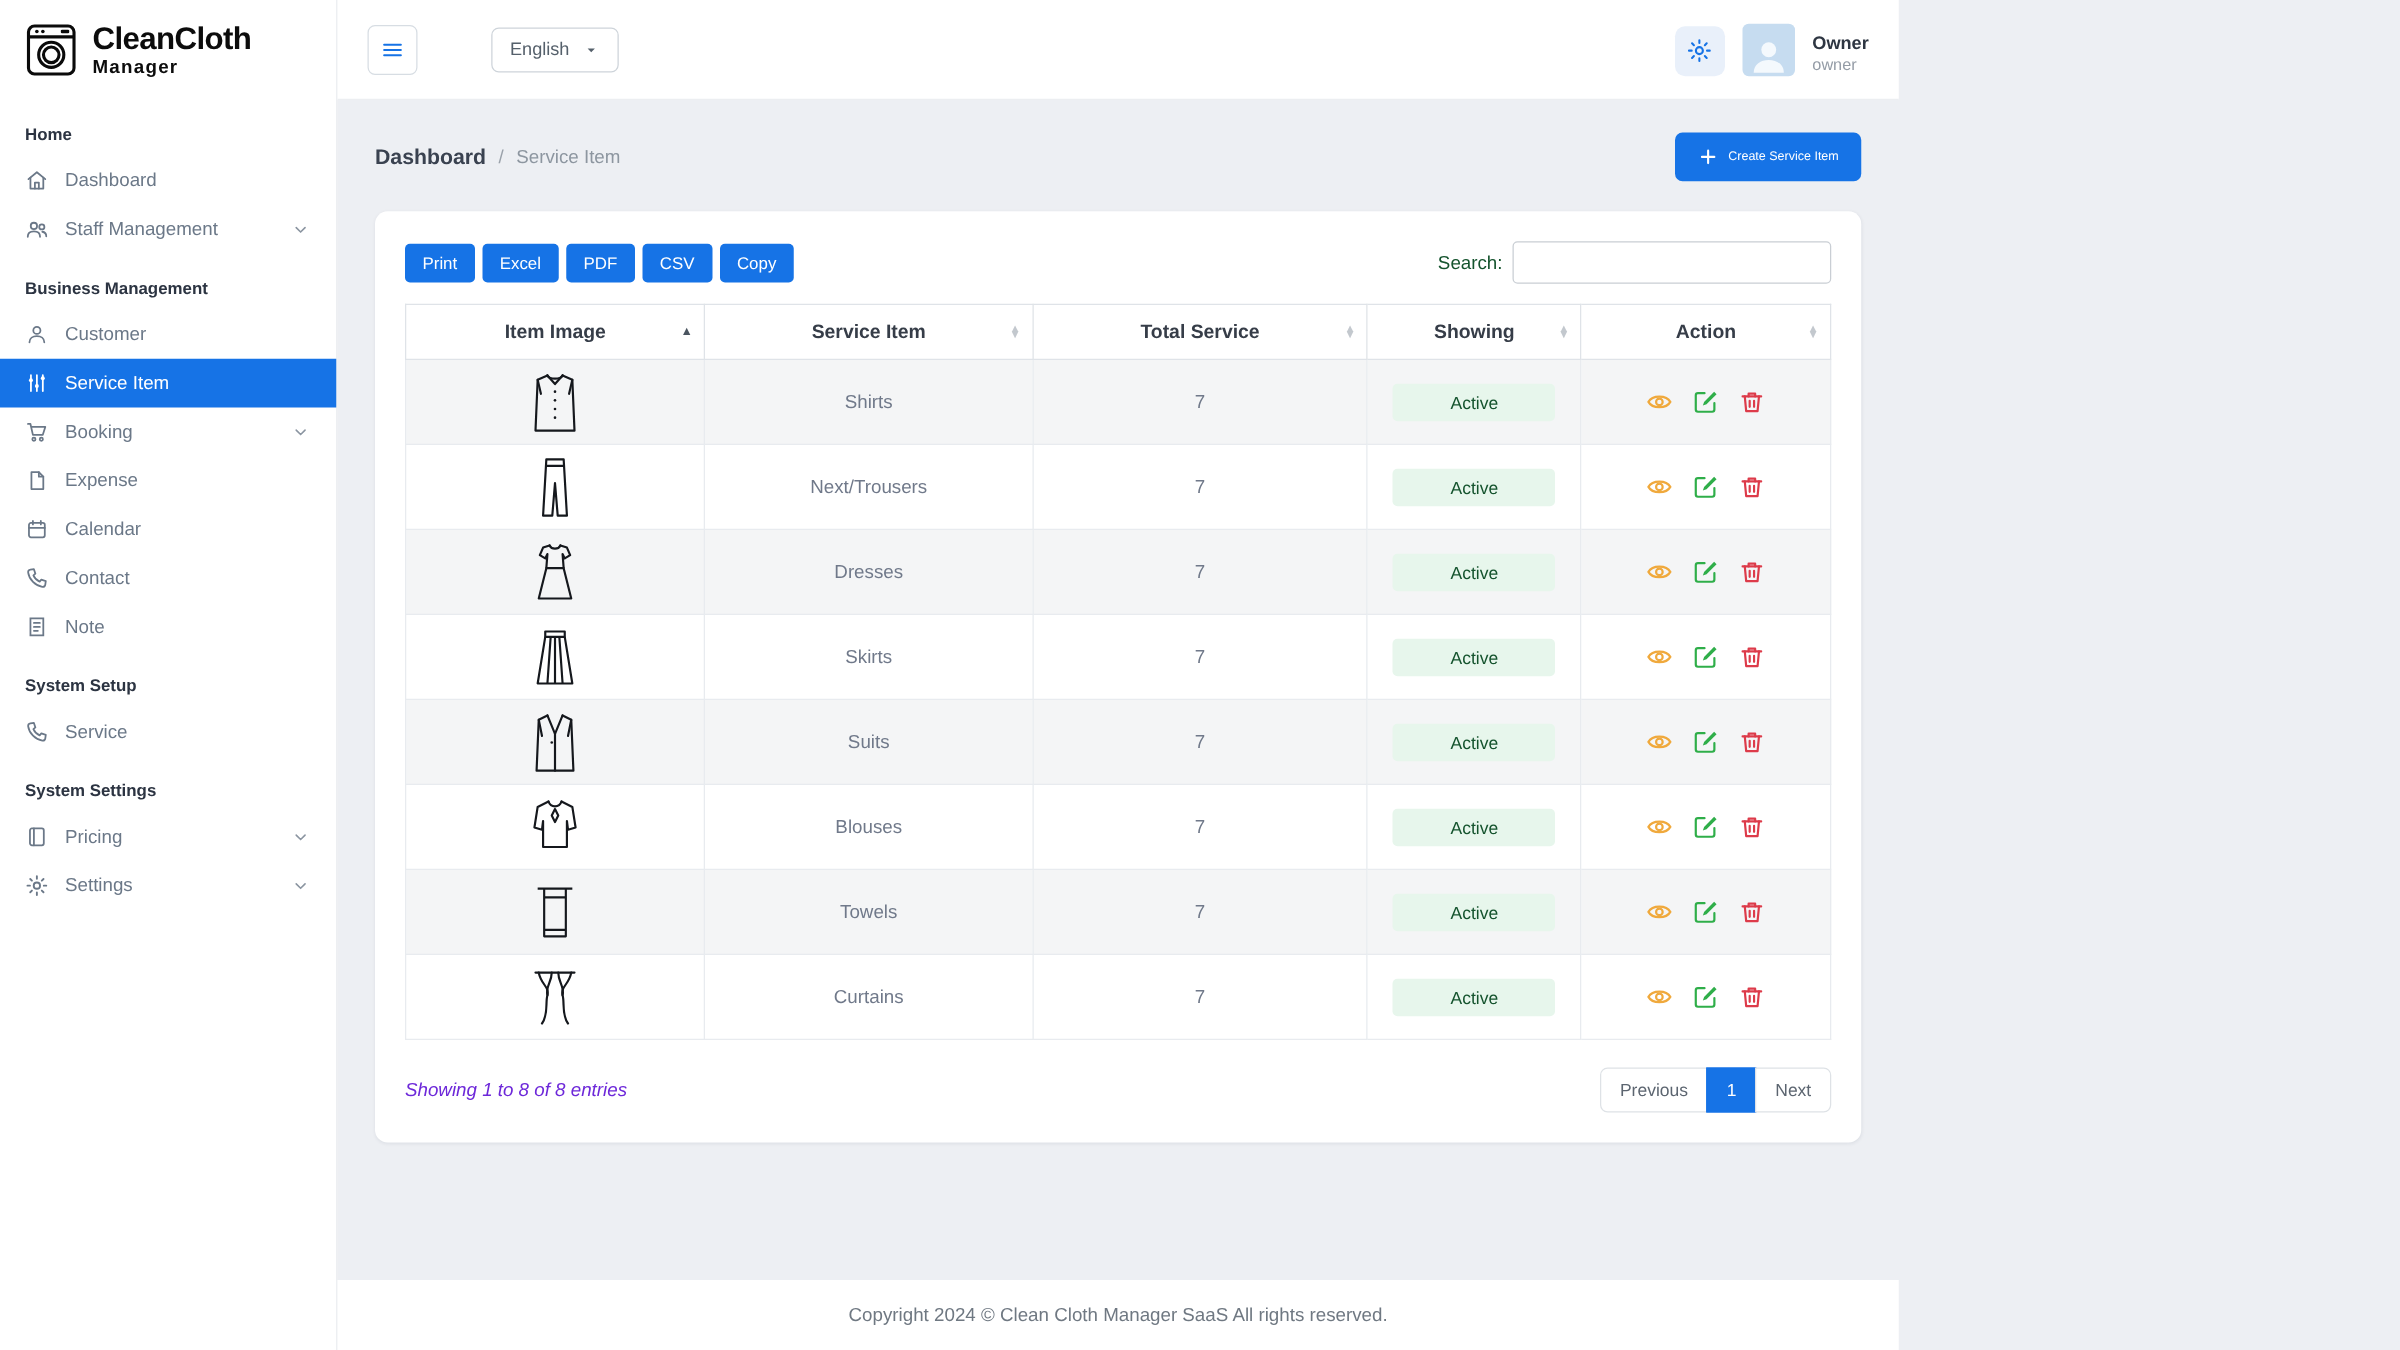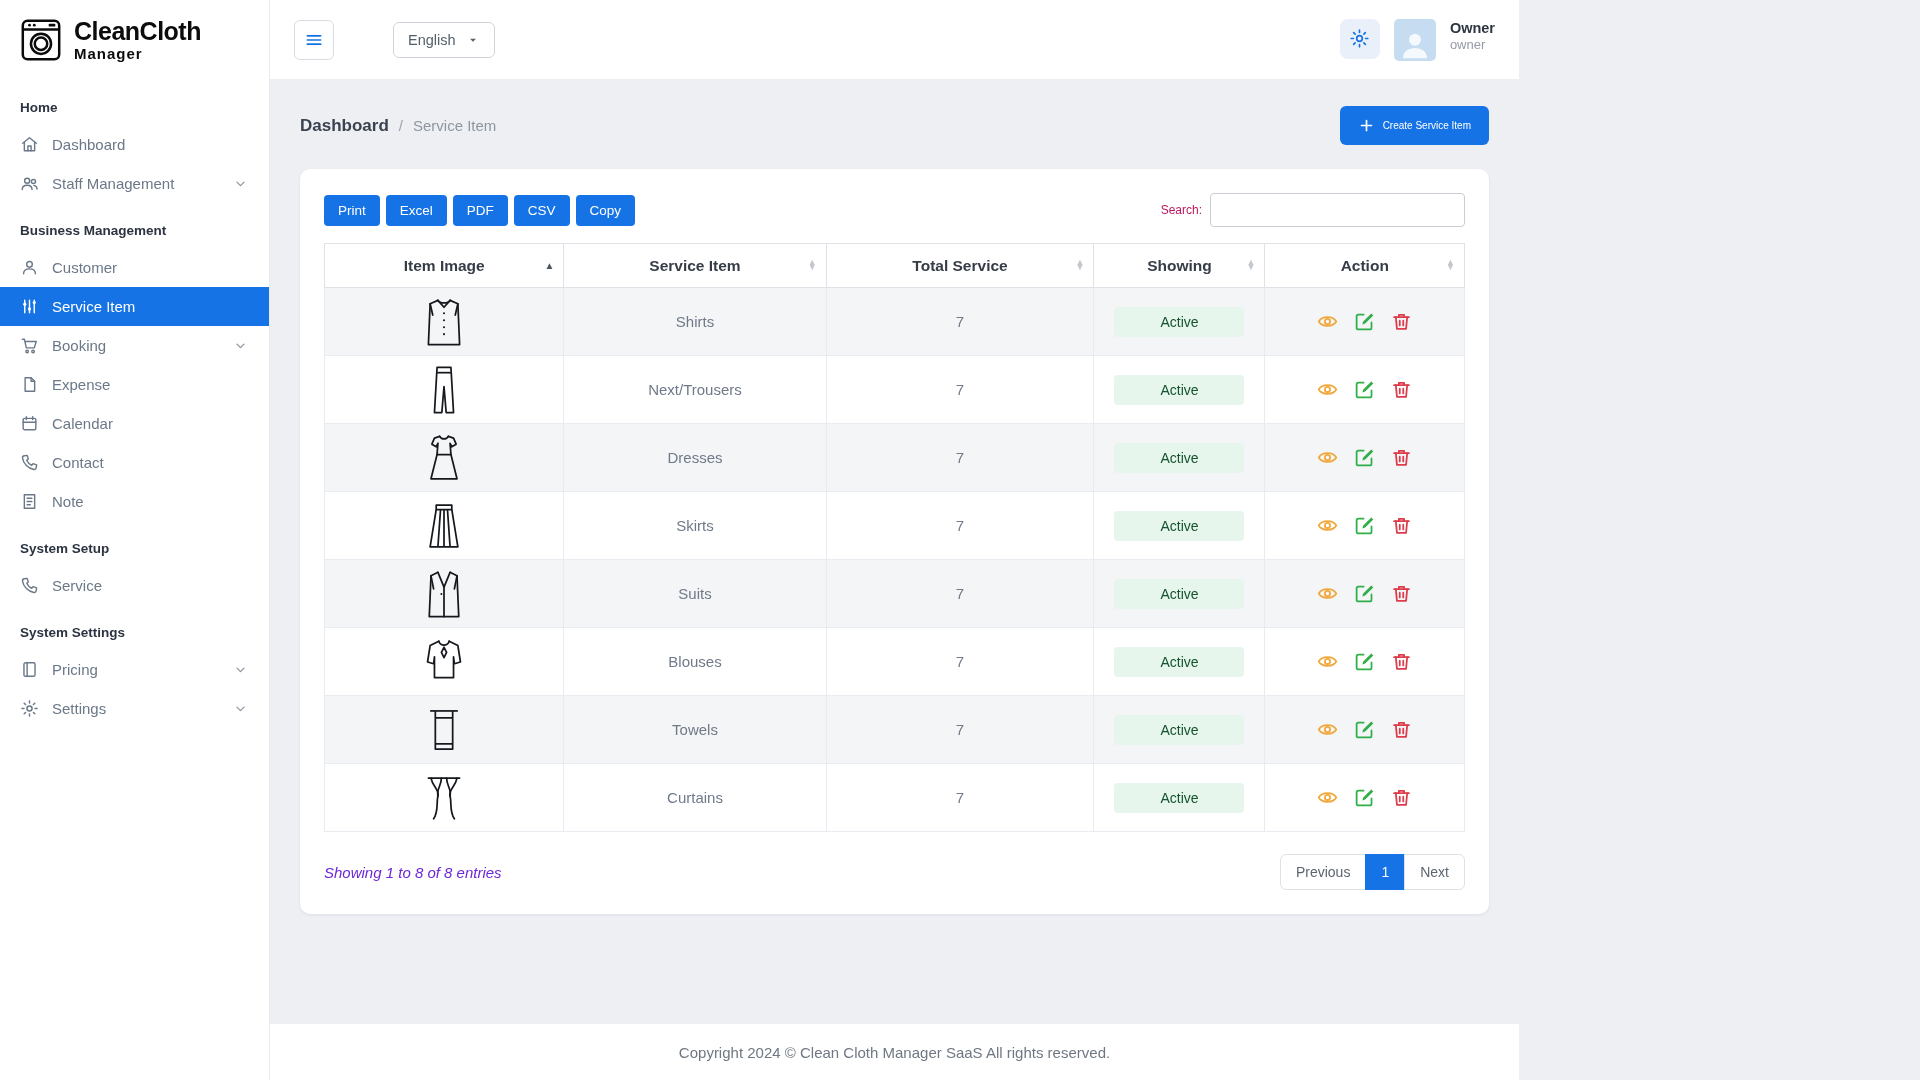--- a/index.html
+++ b/index.html
@@ -25,21 +25,21 @@
   .main { flex: 1; display: flex; flex-direction: column; min-width: 0; }
   .topbar { height: 80px; background: #fff; display: flex; align-items: center;
             justify-content: space-between; padding: 0 24px; border-bottom: 1px solid #eceef1; }
   .topbar-left { display: flex; align-items: center; gap: 16px; }
   .btn-hamburger { width: 40px; height: 40px; background: #fff; border: 1px solid #d7dde3; border-radius: 6px;
                    color: #1673e6; display: flex; align-items: center; justify-content: center; cursor: pointer; }
   .btn-hamburger svg { width: 20px; height: 20px; }
   .lang-select { display: flex; align-items: center; gap: 10px; border: 1px solid #ced4da; border-radius: 6px;
                  padding: 9px 14px; font-size: 14.5px; color: #55606b; background: #fff; cursor: pointer; margin-left: 43px; }
   .lang-select svg { width: 14px; height: 14px; color: #55606b; }
-  .topbar-right { display: flex; align-items: flex-start; gap: 14px; }
+  .topbar-right { display: flex; align-items: flex-end; gap: 14px; }
   .btn-gear { width: 40px; height: 40px; border: none; background: #e9f0fa; border-radius: 8px; color: #1673e6;
               display: flex; align-items: center; justify-content: center; cursor: pointer; }
   .btn-gear svg { width: 21px; height: 21px; }
   .avatar { width: 42px; height: 42px; background: #c6dcf0; border-radius: 5px; display: flex; align-items: flex-end;
             justify-content: center; overflow: hidden; cursor: pointer; color: #f4f9fd; }
   .avatar svg { width: 34px; height: 34px; }
   .user-meta { display: flex; flex-direction: column; line-height: 1.25; }
   .user-name { font-size: 14.5px; font-weight: 700; color: #2e3642; }
   .user-role { font-size: 13px; color: #949ca6; }
 
@@ -53,21 +53,21 @@
   .btn-create { display: flex; align-items: center; gap: 8px; background: #1673e6; color: #fff; border: none;
                 border-radius: 6px; padding: 11px 18px; font-size: 10px; cursor: pointer; }
   .btn-create svg { width: 17px; height: 17px; }
 
   .card { background: #fff; border-radius: 10px; box-shadow: 0 1px 3px rgba(20,30,50,0.07); padding: 24px; }
   .card-toolbar { display: flex; align-items: center; justify-content: space-between; margin-bottom: 16px; }
   .export-group { display: flex; gap: 6px; }
   .btn-export { background: #1673e6; color: #fff; border: none; border-radius: 4px; padding: 8px 14px;
                 font-size: 13.5px; cursor: pointer; }
   .search-wrap { display: flex; align-items: center; gap: 8px; }
-  .search-label { font-size: 12px; color: #be185d; }
+  .search-label { font-size: 15px; color: #14532d; }
   .search-input { width: 255px; height: 34px; border: 1px solid #c9ced4; border-radius: 4px; padding: 0 10px;
                   font-size: 14px; color: #333; outline: none; }
 
   table { width: 100%; border-collapse: collapse; table-layout: fixed; }
   thead th { border: 1px solid #dfe3e8; height: 44px; font-size: 15.5px; font-weight: 700; color: #363d48;
              text-align: center; position: relative; cursor: pointer; }
   th.w-img   { width: 21%; }
   th.w-name  { width: 23%; }
   th.w-total { width: 23.5%; }
   th.w-status{ width: 15%; }

